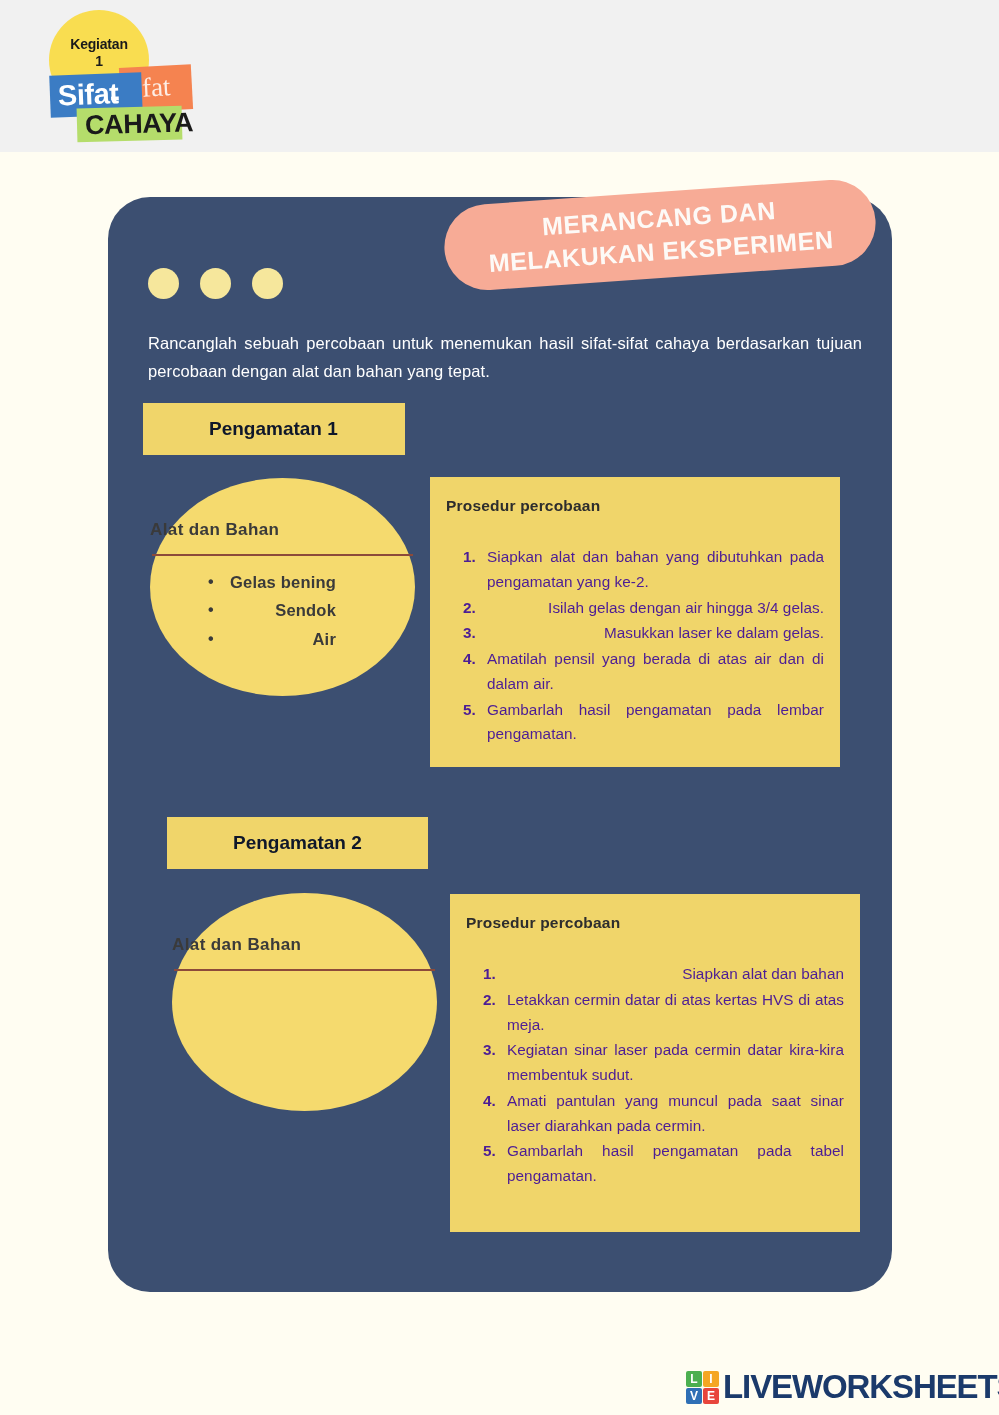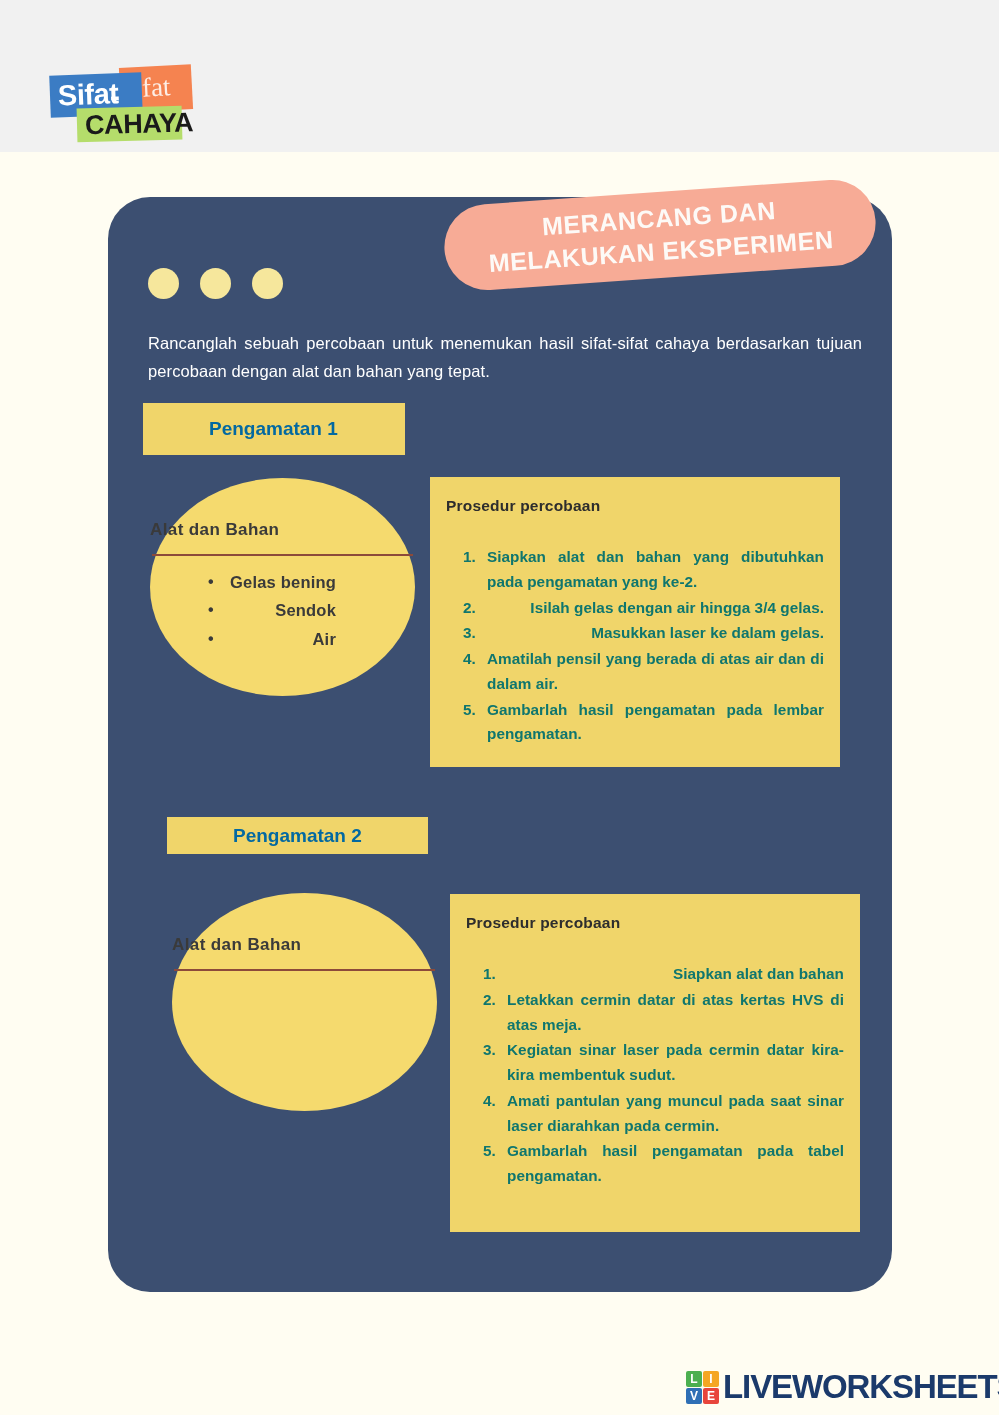--- a/index.html
+++ b/index.html
@@ -158,25 +158,25 @@
   
   .label-box {
     position: absolute;
     background: #f0d56a;
     display: flex;
     align-items: center;
   }
   .label-box span {
     font-size: 19px;
     font-weight: bold;
-    color: #0369a1;
+    color: #0f172a;
     padding-left: 66px;
   }
   #pengamatan1-box { left: 143px; top: 403px; width: 262px; height: 52px; }
-  #pengamatan2-box { left: 167px; top: 817px; width: 261px; height: 37px; }
+  #pengamatan2-box { left: 167px; top: 817px; width: 261px; height: 52px; }
 
   
   .ellipse {
     position: absolute;
     background: #f5da6e;
     border-radius: 50%;
   }
   #ellipse1 { left: 150px; top: 478px; width: 265px; height: 218px; }
   #ellipse2 { left: 172px; top: 893px; width: 265px; height: 218px; }
 
@@ -241,22 +241,22 @@
   .proc-list {
     margin-top: 30px;
     padding-left: 38px;
     list-style: none;
     counter-reset: step;
   }
   .proc-list li {
     counter-increment: step;
     position: relative;
     font-size: 15.3px;
-    font-weight: bold;
-    color: #0f766e;
+    font-weight: normal;
+    color: #4c1d95;
     line-height: 1.62;
     margin-bottom: 1px;
     text-align: justify;
     padding-left: 3px;
     letter-spacing: 0.05px;
   }
   .proc-list li::before {
     content: counter(step) ".";
     position: absolute;
     left: -21px;
@@ -297,20 +297,24 @@
     color: #1b3a6b;
     letter-spacing: -1.1px;
   }
 </style>
 </head>
 <body>
 
 <div class="top-strip"></div>
 
 <div class="logo">
+  <div class="logo-circle">
+    <span>Kegiatan</span>
+    <span>1</span>
+  </div>
   <div class="logo-orange">
     <span>sifat</span>
   </div>
   <div class="logo-blue">
     <span>Sifat</span>
   </div>
   <div class="logo-dash">-</div>
   <div class="logo-green">
     <span>CAHAYA</span>
   </div>

